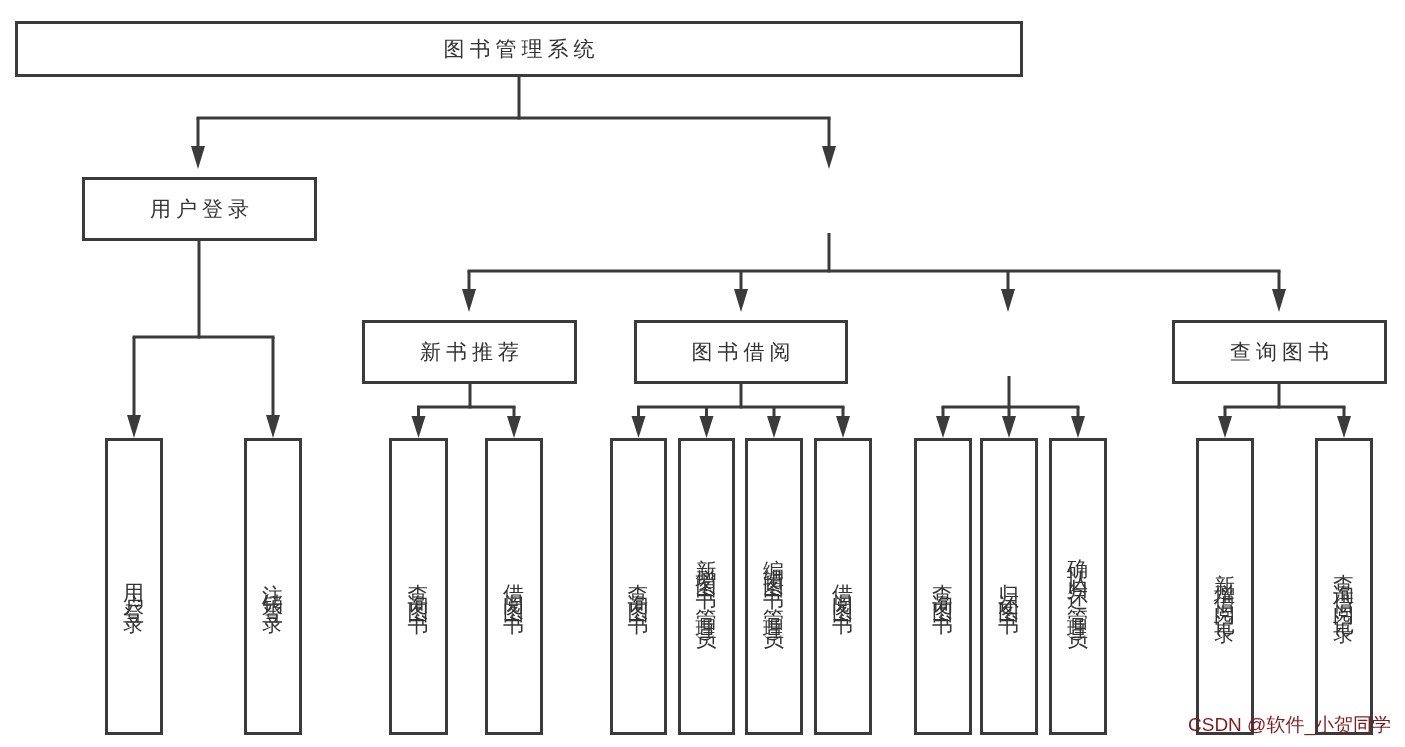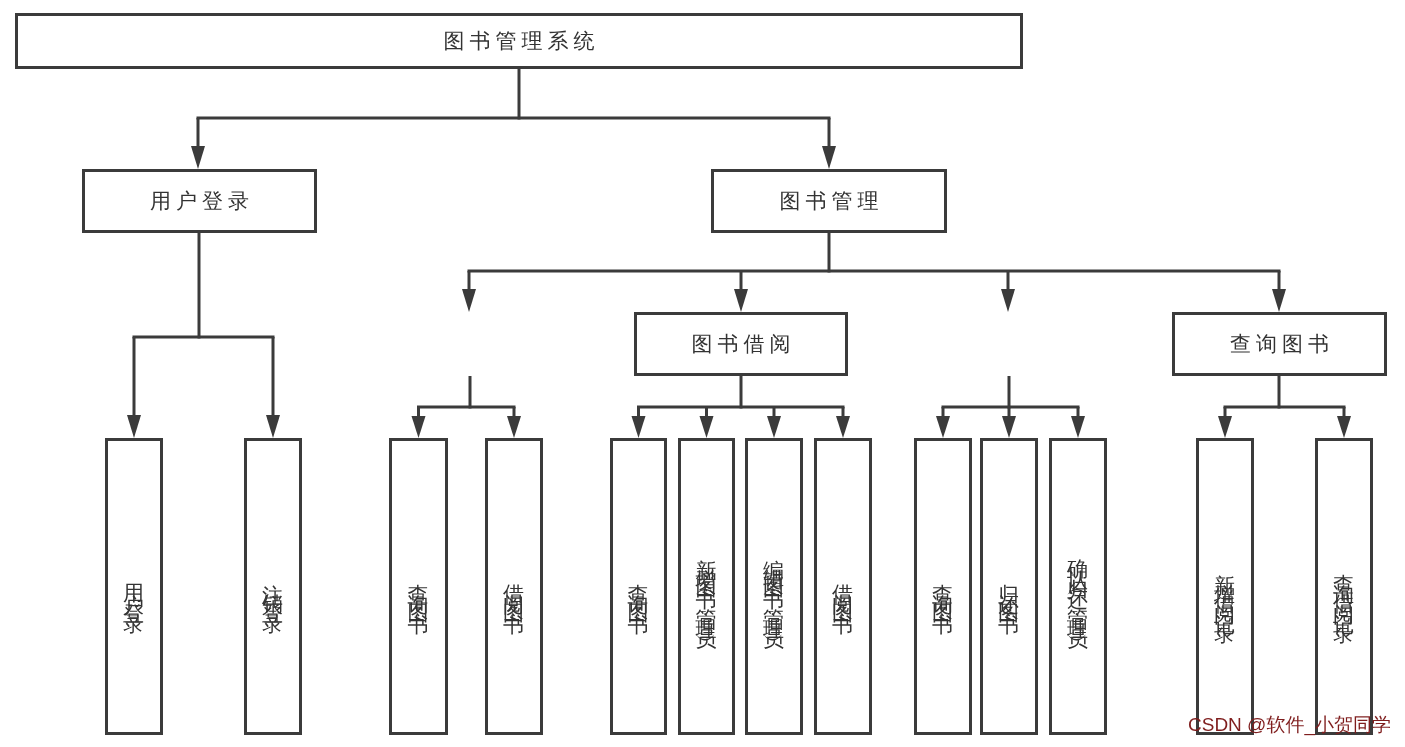--- a/index.html
+++ b/index.html
@@ -17,20 +17,21 @@
     border:3px solid #3b3b3b;
     background:#ffffff;
     display:flex;align-items:center;justify-content:center;
     color:#333333;
   }
   .hnode{
     font-size:21px;
     letter-spacing:5px;
     text-indent:5px; 
     white-space:nowrap;
+    margin-top:8px;
   }
   .leaf .vtext{
     writing-mode:vertical-rl;
     text-orientation:mixed;
     font-size:21px;
     letter-spacing:10px;
     line-height:1;
     color:#333333;
   }
   .watermark{
@@ -119,22 +120,22 @@
         <polygon points="1218,416 1232,416 1225,438" stroke="none"></polygon>
         <line x1="1344" y1="407" x2="1344" y2="419"></line>
         <polygon points="1337,416 1351,416 1344,438" stroke="none"></polygon>
       </g>
     </g>
   </svg>
 
   <div class="node hnode" style="left:15px;top:13px;width:1008px;height:56px;">图书管理系统</div>
 
   <div class="node hnode" style="left:82px;top:169px;width:235px;height:64px;">用户登录</div>
-  <div class="node hnode" style="left:711px;top:169px;width:236px;height:64px;">图书管理</div>
 
+  <div class="node hnode" style="left:362px;top:312px;width:215px;height:64px;">新书推荐</div>
   <div class="node hnode" style="left:634px;top:312px;width:214px;height:64px;">图书借阅</div>
   <div class="node hnode" style="left:1172px;top:312px;width:215px;height:64px;">查询图书</div>
 
   <div class="node leaf" style="left:105px;top:438px;width:58px;height:297px;">
     <span class="vtext">用户登录</span>
   </div>
   <div class="node leaf" style="left:244px;top:438px;width:58px;height:297px;">
     <span class="vtext">注销登录</span>
   </div>
 

